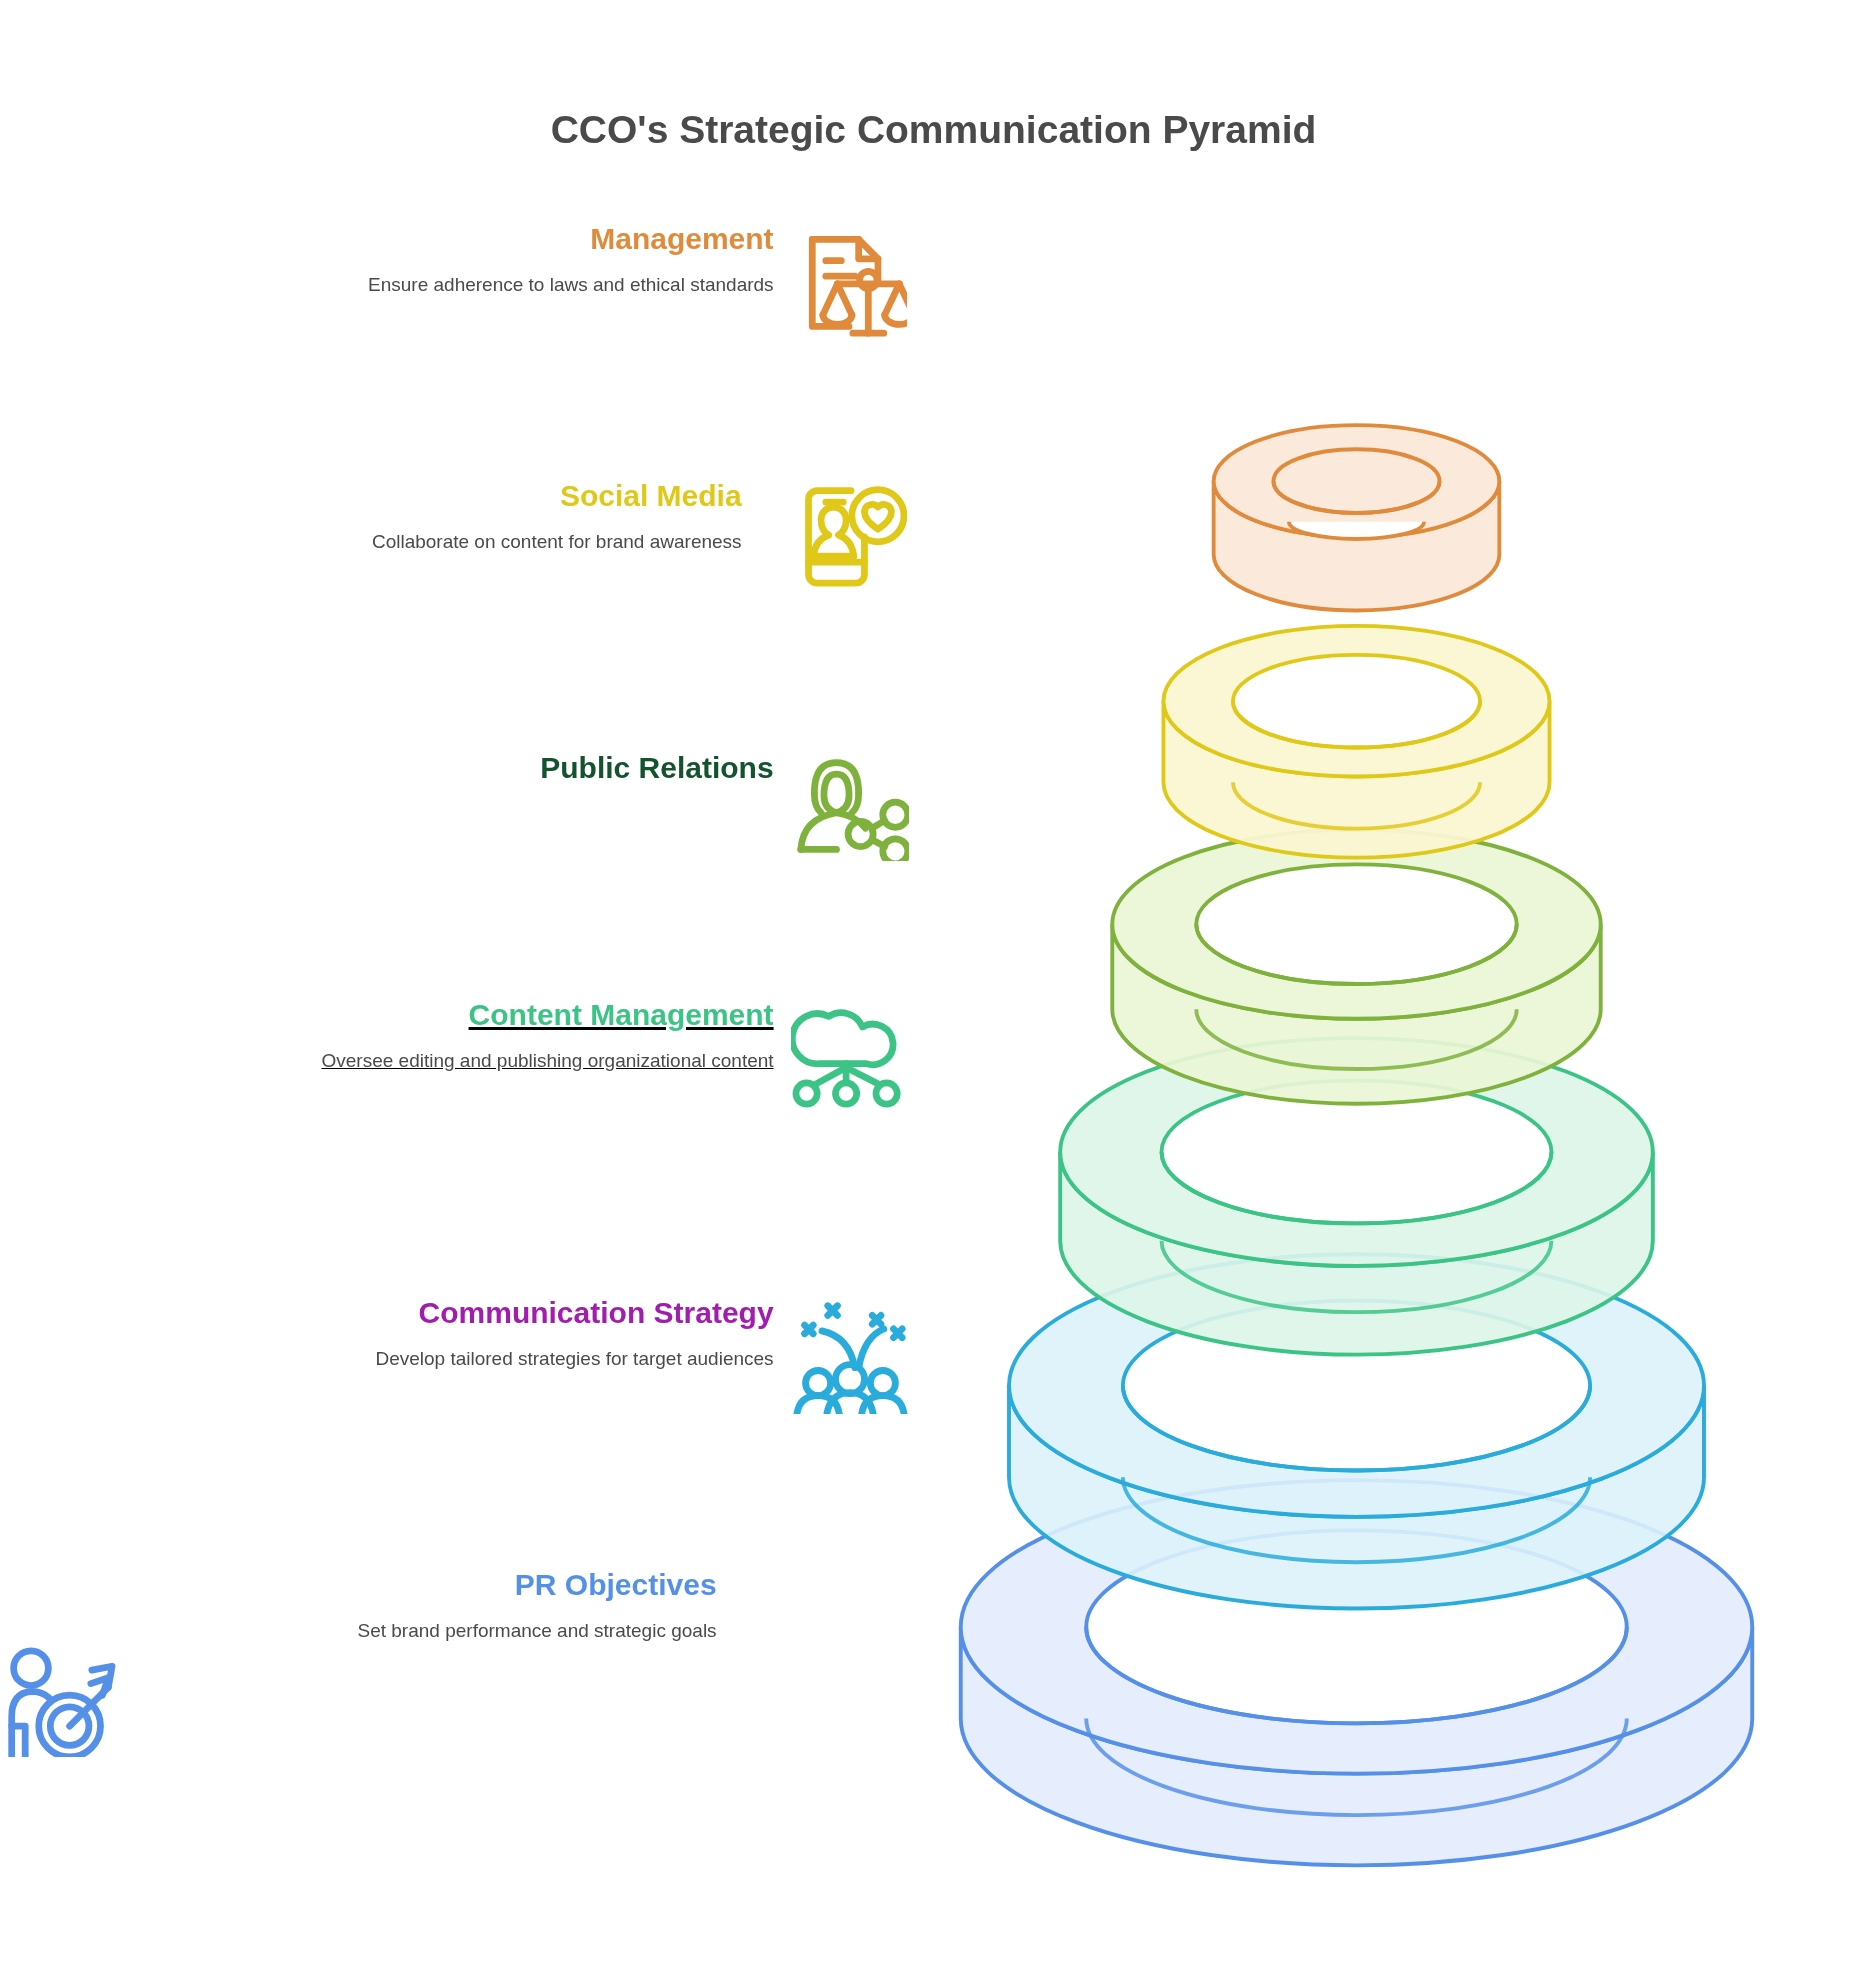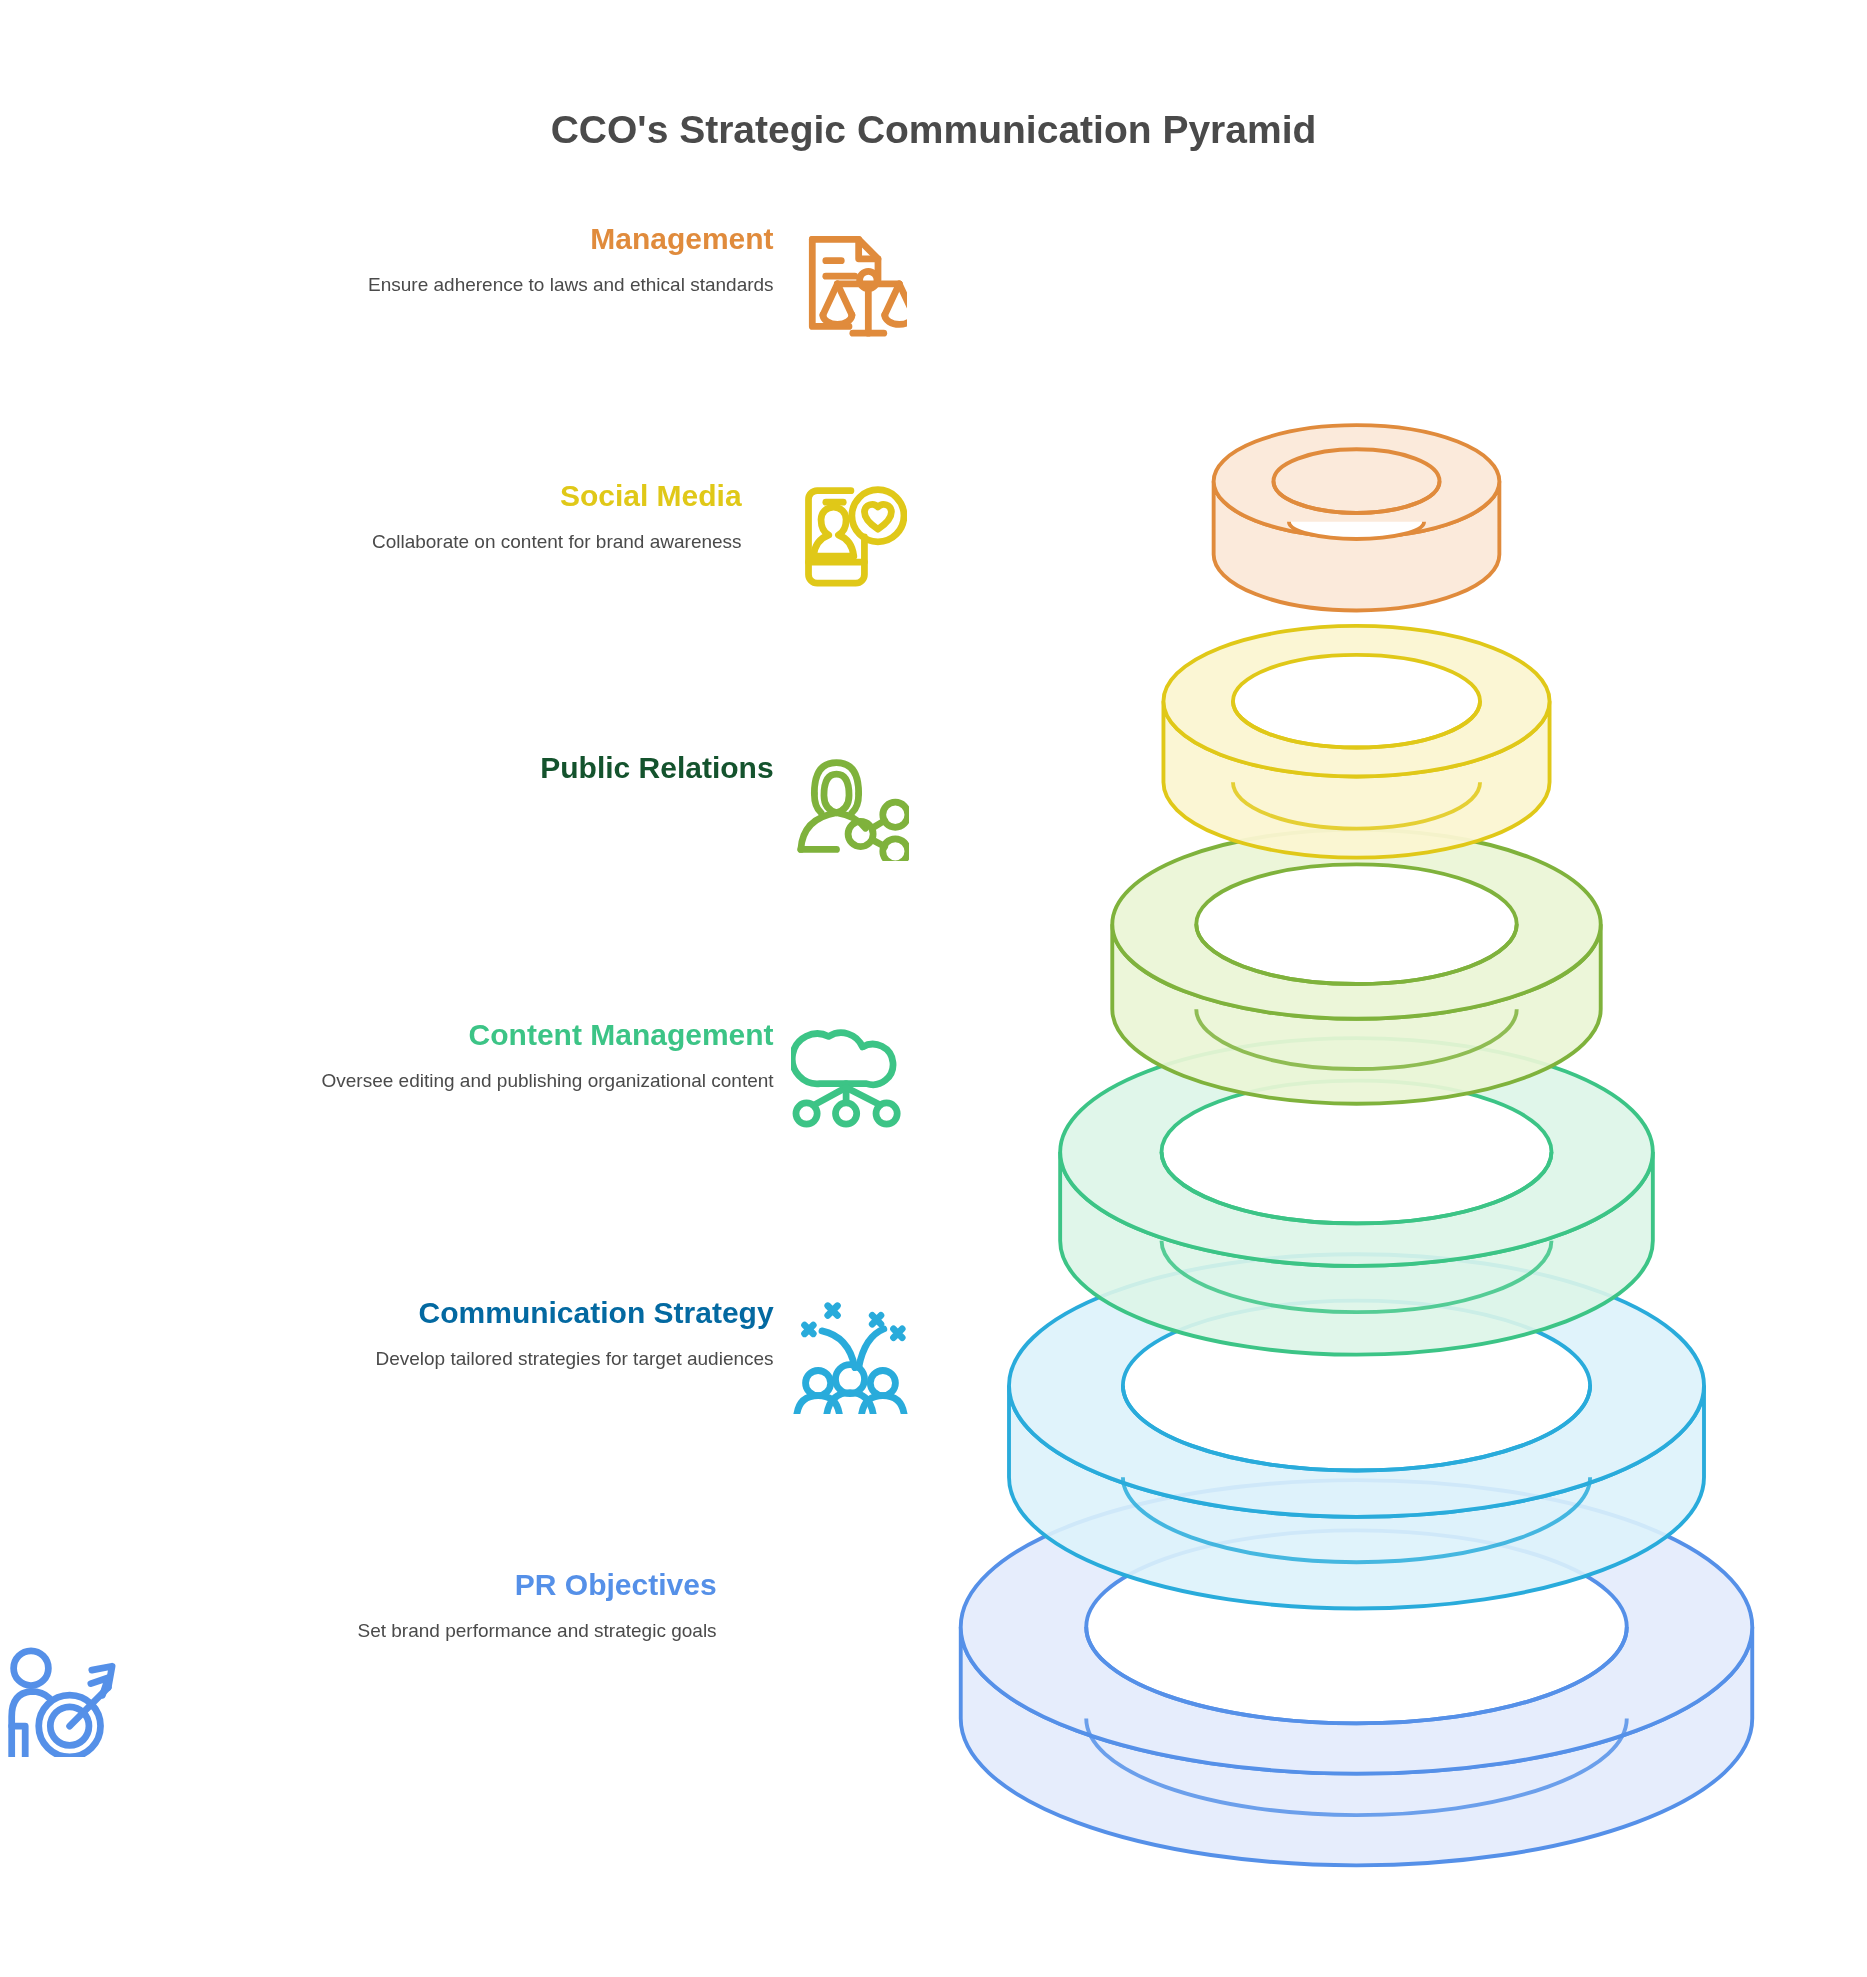--- a/index.html
+++ b/index.html
@@ -157,21 +157,21 @@
             <circle cx="72" cy="84" r="13"></circle>
             <circle cx="108" cy="64" r="13"></circle>
             <circle cx="108" cy="102" r="13"></circle>
             <path d="M84 78 l13 -8"></path>
             <path d="M84 90 l13 7"></path>
           </g>
         </svg>
       </div>
     </div>
 
-    <div class="row" style="top:796px;">
+    <div class="row" style="top:776px;text-decoration:underline;">
       <div class="row-texts">
         <div class="row-label" style="color:#3CC486;">Content Management</div>
         <div class="row-desc narrow">Oversee editing and publishing organizational content</div>
       </div>
       <div class="icon-box">
         <svg width="116" height="108" viewBox="0 0 120 112">
           <g fill="none" stroke="#3CC486" stroke-width="7" stroke-linecap="round" stroke-linejoin="round">
             <path d="M30 66 a26 26 0 1 1 9 -49 a24 24 0 0 1 35 11 a21 21 0 1 1 4 38 z"></path>
             <path d="M57 66 v18"></path>
             <path d="M57 70 L24 88"></path>
@@ -179,21 +179,21 @@
             <circle cx="16" cy="97" r="11"></circle>
             <circle cx="57" cy="97" r="11"></circle>
             <circle cx="99" cy="97" r="11"></circle>
           </g>
         </svg>
       </div>
     </div>
 
     <div class="row" style="top:1074px;">
       <div class="row-texts">
-        <div class="row-label" style="color:#0369a1;">Communication Strategy</div>
+        <div class="row-label" style="color:#a21caf;">Communication Strategy</div>
         <div class="row-desc narrow">Develop tailored strategies for target audiences</div>
       </div>
       <div class="icon-box">
         <svg width="118" height="116" viewBox="0 0 122 120">
           <g fill="none" stroke="#29ABDB" stroke-width="7" stroke-linecap="round" stroke-linejoin="round">
             <path d="M32 34 q28 6 34 38"></path>
             <path d="M96 32 q-20 8 -26 40"></path>
             <path d="M38 8 l10 10 M48 8 l-10 10"></path>
             <path d="M14 28 l9 9 M23 28 l-9 9"></path>
             <path d="M84 18 l9 9 M93 18 l-9 9"></path>

